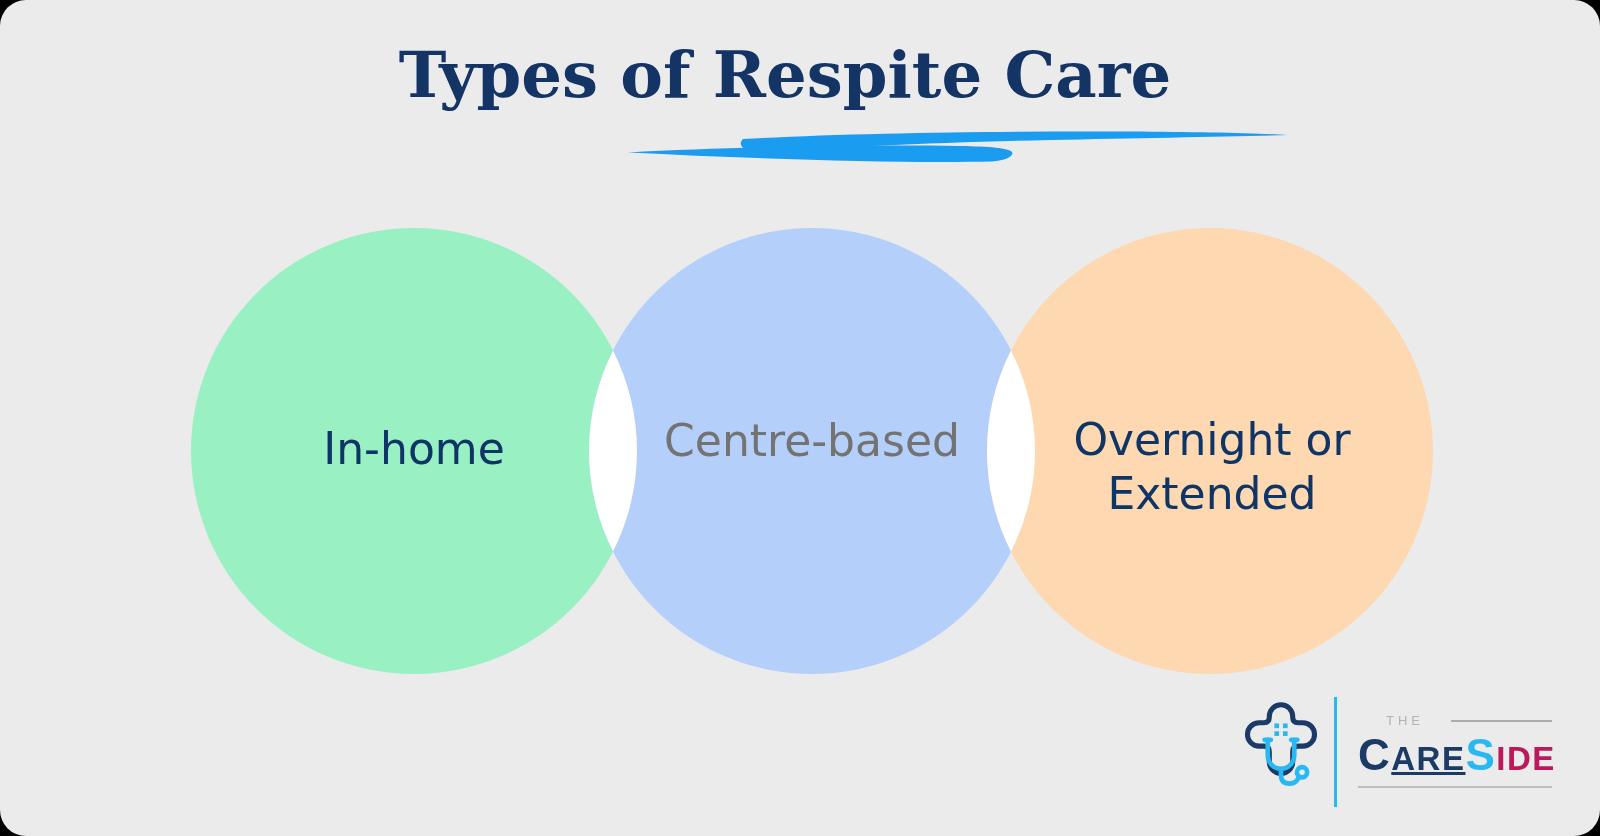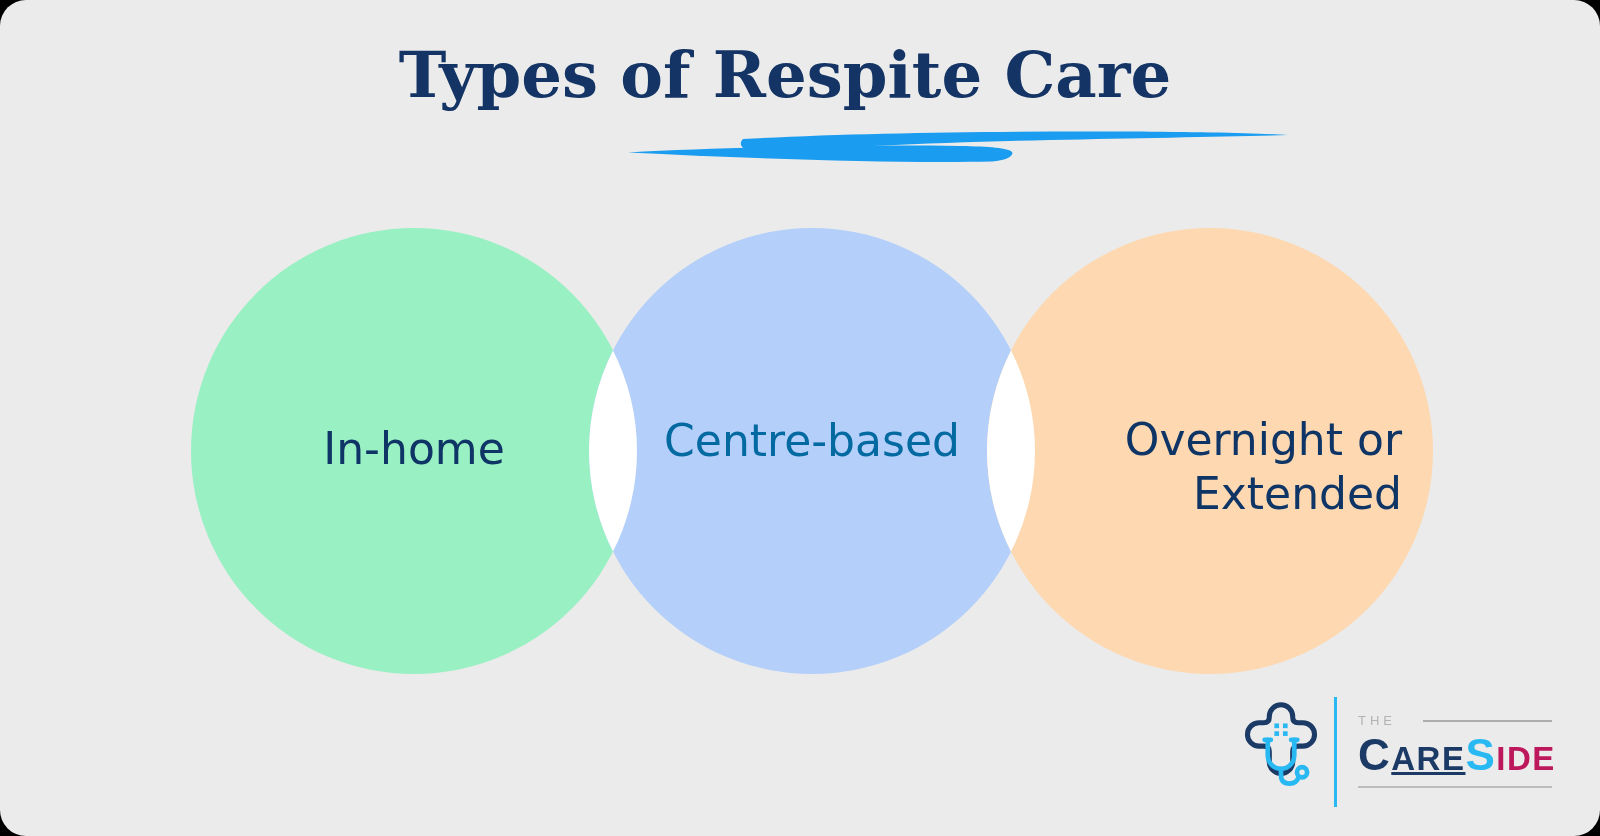--- a/index.html
+++ b/index.html
@@ -38,21 +38,21 @@
     line-height: 1.1;
     color: #133464;
   }
   .circle-label {
     position: absolute;
     transform: translate(-50%, -50%);
     font-family: "DejaVu Sans", sans-serif;
     font-size: 44px;
     font-weight: 500;
     color: #0E3565;
-    text-align: right;
+    text-align: center;
     line-height: 1.22;
     white-space: nowrap;
   }
   .circle-label.wrap {
     white-space: normal;
     width: 380px;
   }
   
   .brand-logo {
     position: absolute;
@@ -79,20 +79,21 @@
   .brand-text {
     position: absolute;
     left: 118px;
     top: 18px;
     width: 194px;
   }
   .brand-the-row {
     display: flex;
     align-items: center;
     gap: 27px;
+    margin-left: 28px;
   }
   .brand-the {
     font-family: "Liberation Sans", sans-serif;
     font-size: 13px;
     font-weight: 500;
     letter-spacing: 4px;
     color: #B3B3B3;
   }
   .brand-the-rule {
     flex: 1;
@@ -142,21 +143,21 @@
     <circle cx="812" cy="451" r="223" fill="#B4CFF9"></circle>
     <circle cx="1210" cy="451" r="223" fill="#FDD8B0"></circle>
 
     <path fill="#FFFFFF" d="M 613 350.4 A 223 223 0 0 1 613 551.6 A 223 223 0 0 1 613 350.4 Z"></path>
     <path fill="#FFFFFF" d="M 1011 350.4 A 223 223 0 0 1 1011 551.6 A 223 223 0 0 1 1011 350.4 Z"></path>
   </svg>
 
   <h1 class="page-title" style="color: rgb(19, 52, 100);">Types of Respite Care</h1>
 
   <div class="circle-label" style="left: 414px; top: 449px; color: rgb(14, 53, 101);">In-home</div>
-  <div class="circle-label" style="left: 812px; top: 441px; color: #0369a1;">Centre-based</div>
+  <div class="circle-label" style="left: 812px; top: 441px; color: #737373;">Centre-based</div>
   <div class="circle-label wrap" style="left: 1212px; top: 459px; color: rgb(14, 53, 101); margin-top: 8px;">Overnight or Extended</div>
 
   <div class="brand-logo">
 
     <svg class="brand-icon" viewBox="0 0 100 130" fill="none" stroke-linecap="round" stroke-linejoin="round">
 
       <path stroke="#1C3A66" stroke-width="6.5" d="M 35 22
                A 15 15 0 0 1 65 22
                L 65 23 Q 65 30 72 30 L 78 30
                A 15 15 0 0 1 78 60

